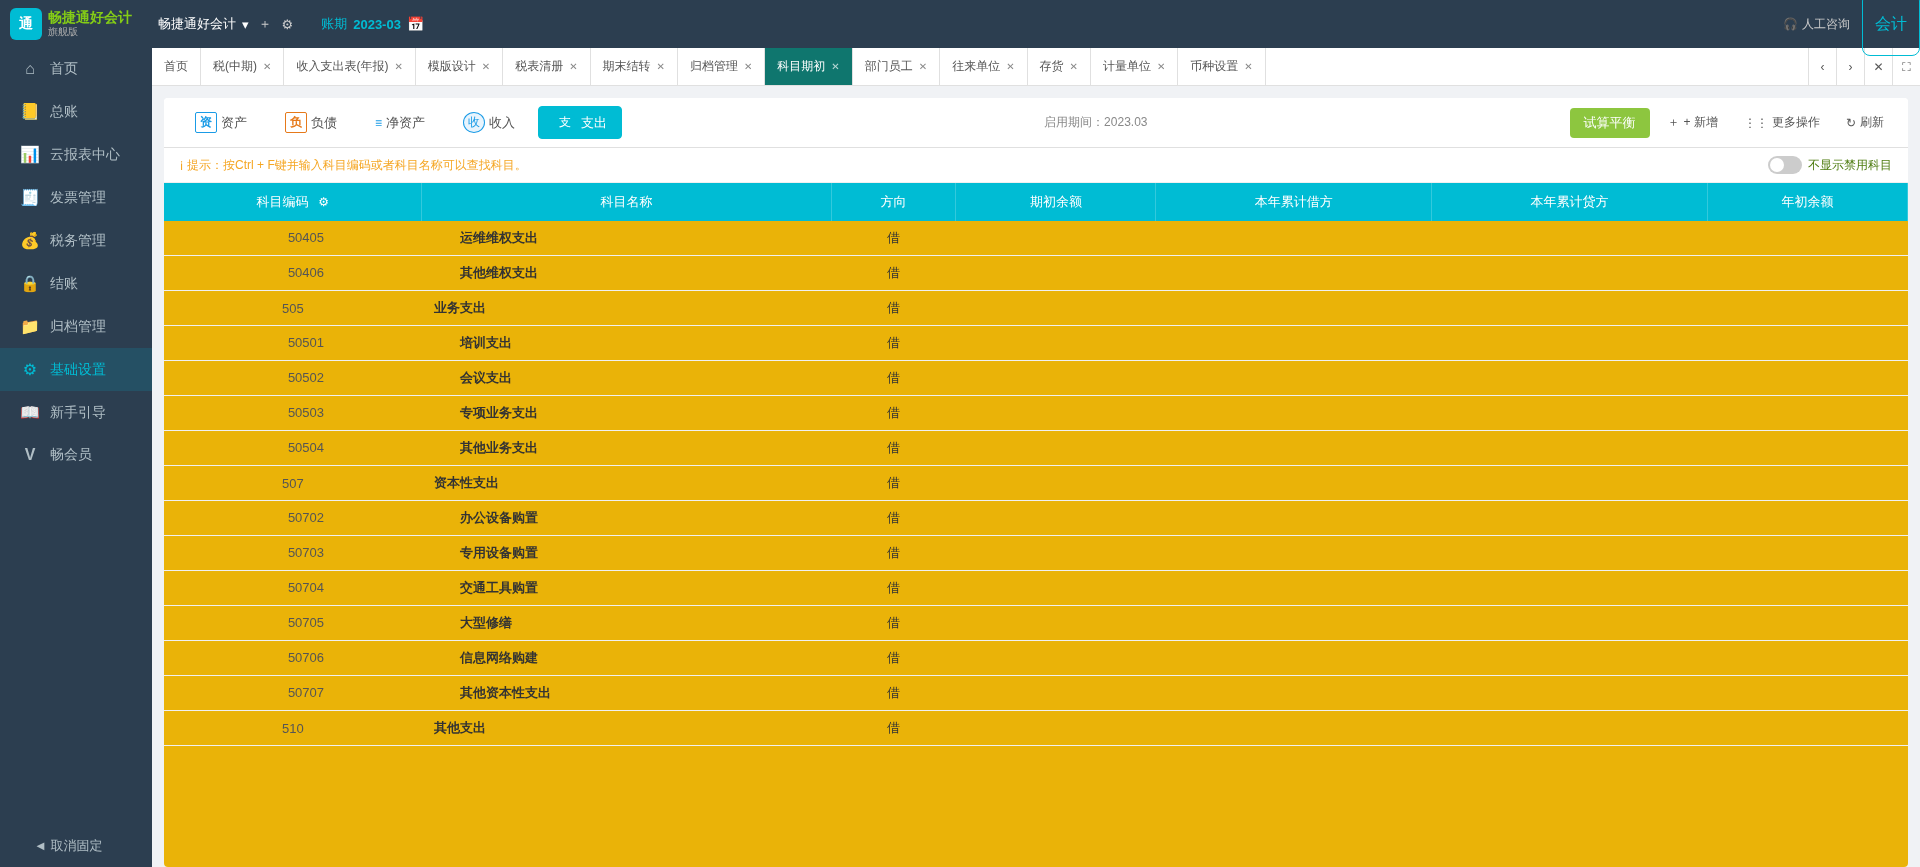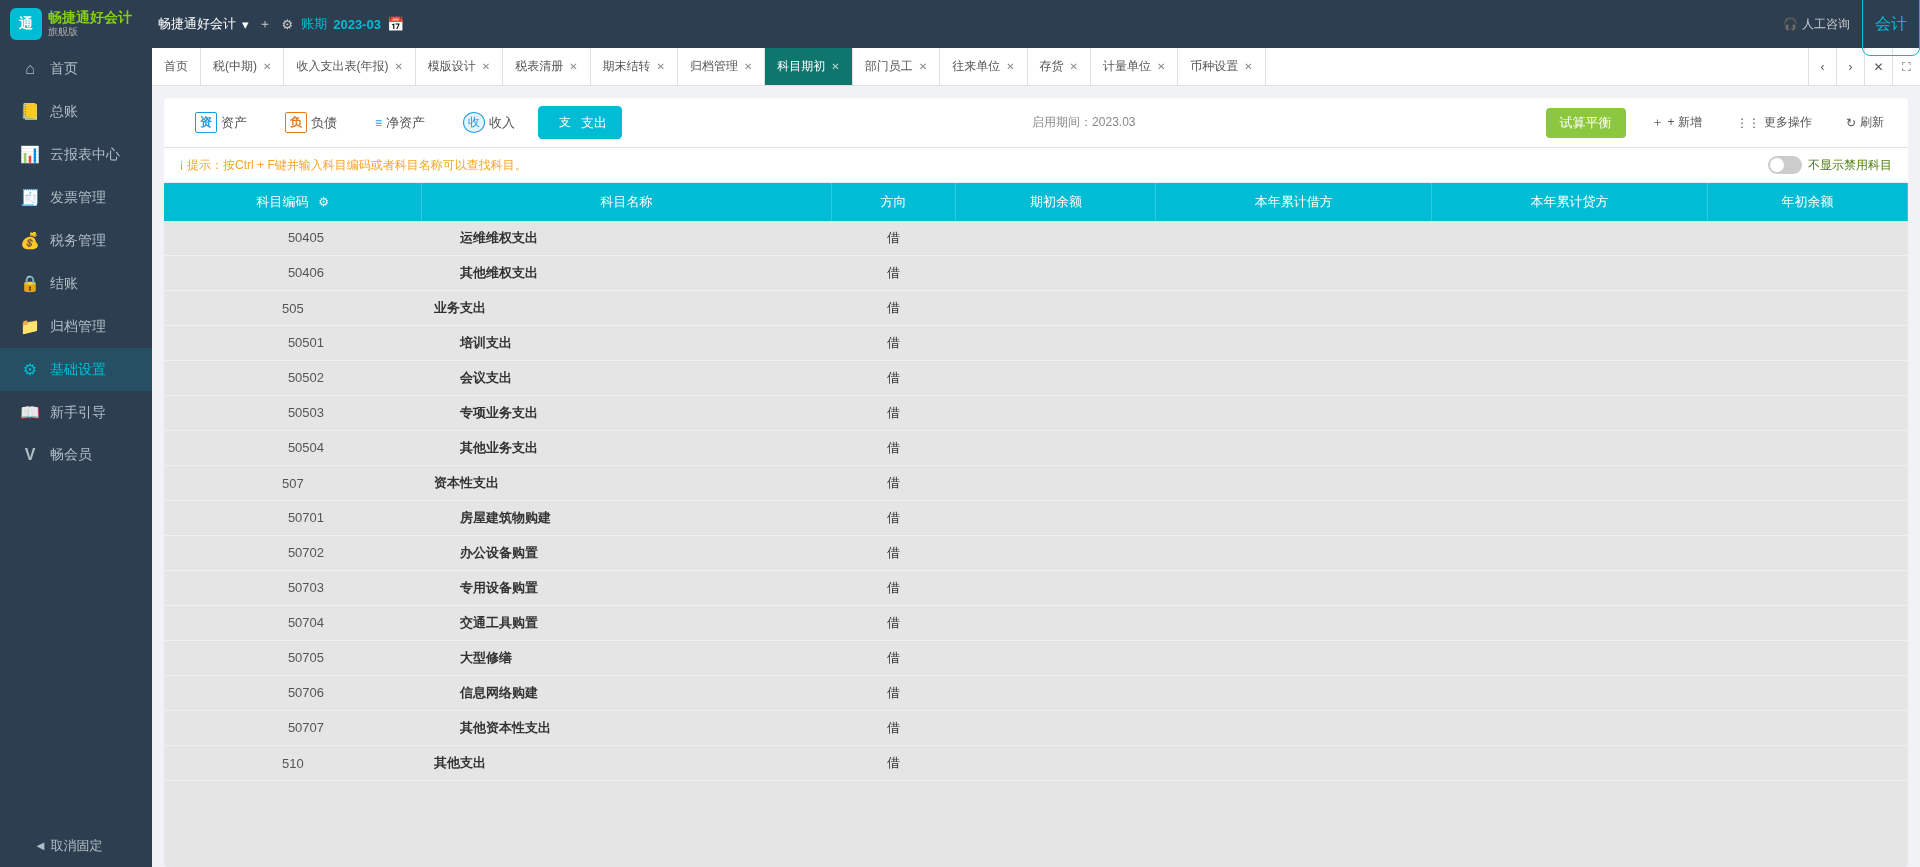--- a/index.html
+++ b/index.html
@@ -160,21 +160,21 @@
       cursor: pointer;
       padding: 4px 8px;
       border-radius: 4px;
       white-space: nowrap;
     }
 
     
     .table-container {
       flex: 1;
       overflow-y: auto;
-      background: #e5e5e5;
+      background: #eab308;
     }
     table {
       width: 100%;
       border-collapse: collapse;
     }
     thead tr {
       background: #00bcd4;
       color: white;
     }
     thead th {
@@ -230,21 +230,21 @@
     </div>
   </div>
 
   <div class="company-selector">
     <span>畅捷通好会计</span>
     <span>▾</span>
     <span style="color:#ccc; margin-left: 4px;">＋</span>
     <span style="color:#ccc; margin-left: 4px; font-size:13px;">⚙</span>
   </div>
 
-  <div class="header-period" style="margin-left: 0;">
+  <div class="header-period" style="margin-left: 20px;">
     <span>账期</span>
     <span style="color:#00bcd4; font-weight:bold;">2023-03</span>
     <span class="calendar-icon">📅</span>
   </div>
 
   <div class="header-actions">
     <div class="help-btn">
       <span>🎧</span>
       <span>人工咨询</span>
     </div>
@@ -381,21 +381,21 @@
           <span>收入</span>
         </div>
         <div class="sub-tab active">
           <span style="color:white; font-size:12px; background:#00bcd4; padding:1px 5px; border-radius:50%; border:1px solid #00bcd4;">支</span>
           <span>支出</span>
         </div>
         <div class="period-label">
           <span>启用期间：2023.03</span>
         </div>
 
-        <div style="margin-left: auto; display:flex; align-items:center; gap:18px;">
+        <div style="margin-left: auto; display:flex; align-items:center; gap:10px;">
           <button class="btn-balance">试算平衡</button>
           <button class="btn-add">
             <span>＋</span>
             <span>+ 新增</span>
           </button>
           <button class="btn-more">
             <span>⋮⋮</span>
             <span>更多操作</span>
           </button>
           <button class="btn-refresh">
@@ -513,29 +513,20 @@
               <tr style="font-weight: normal;">
       <td class="code-cell">507</td>
       <td>资本性支出</td>
       <td class="direction-cell">借</td>
       <td></td>
       <td></td>
       <td></td>
       <td></td>
     </tr>
               <tr>
-      <td class="code-cell">　　50701</td>
-      <td>　　房屋建筑物购建</td>
-      <td class="direction-cell">借</td>
-      <td></td>
-      <td></td>
-      <td></td>
-      <td></td>
-    </tr>
-              <tr>
       <td class="code-cell">　　50702</td>
       <td>　　办公设备购置</td>
       <td class="direction-cell">借</td>
       <td></td>
       <td></td>
       <td></td>
       <td></td>
     </tr>
               <tr>
       <td class="code-cell">　　50703</td>

